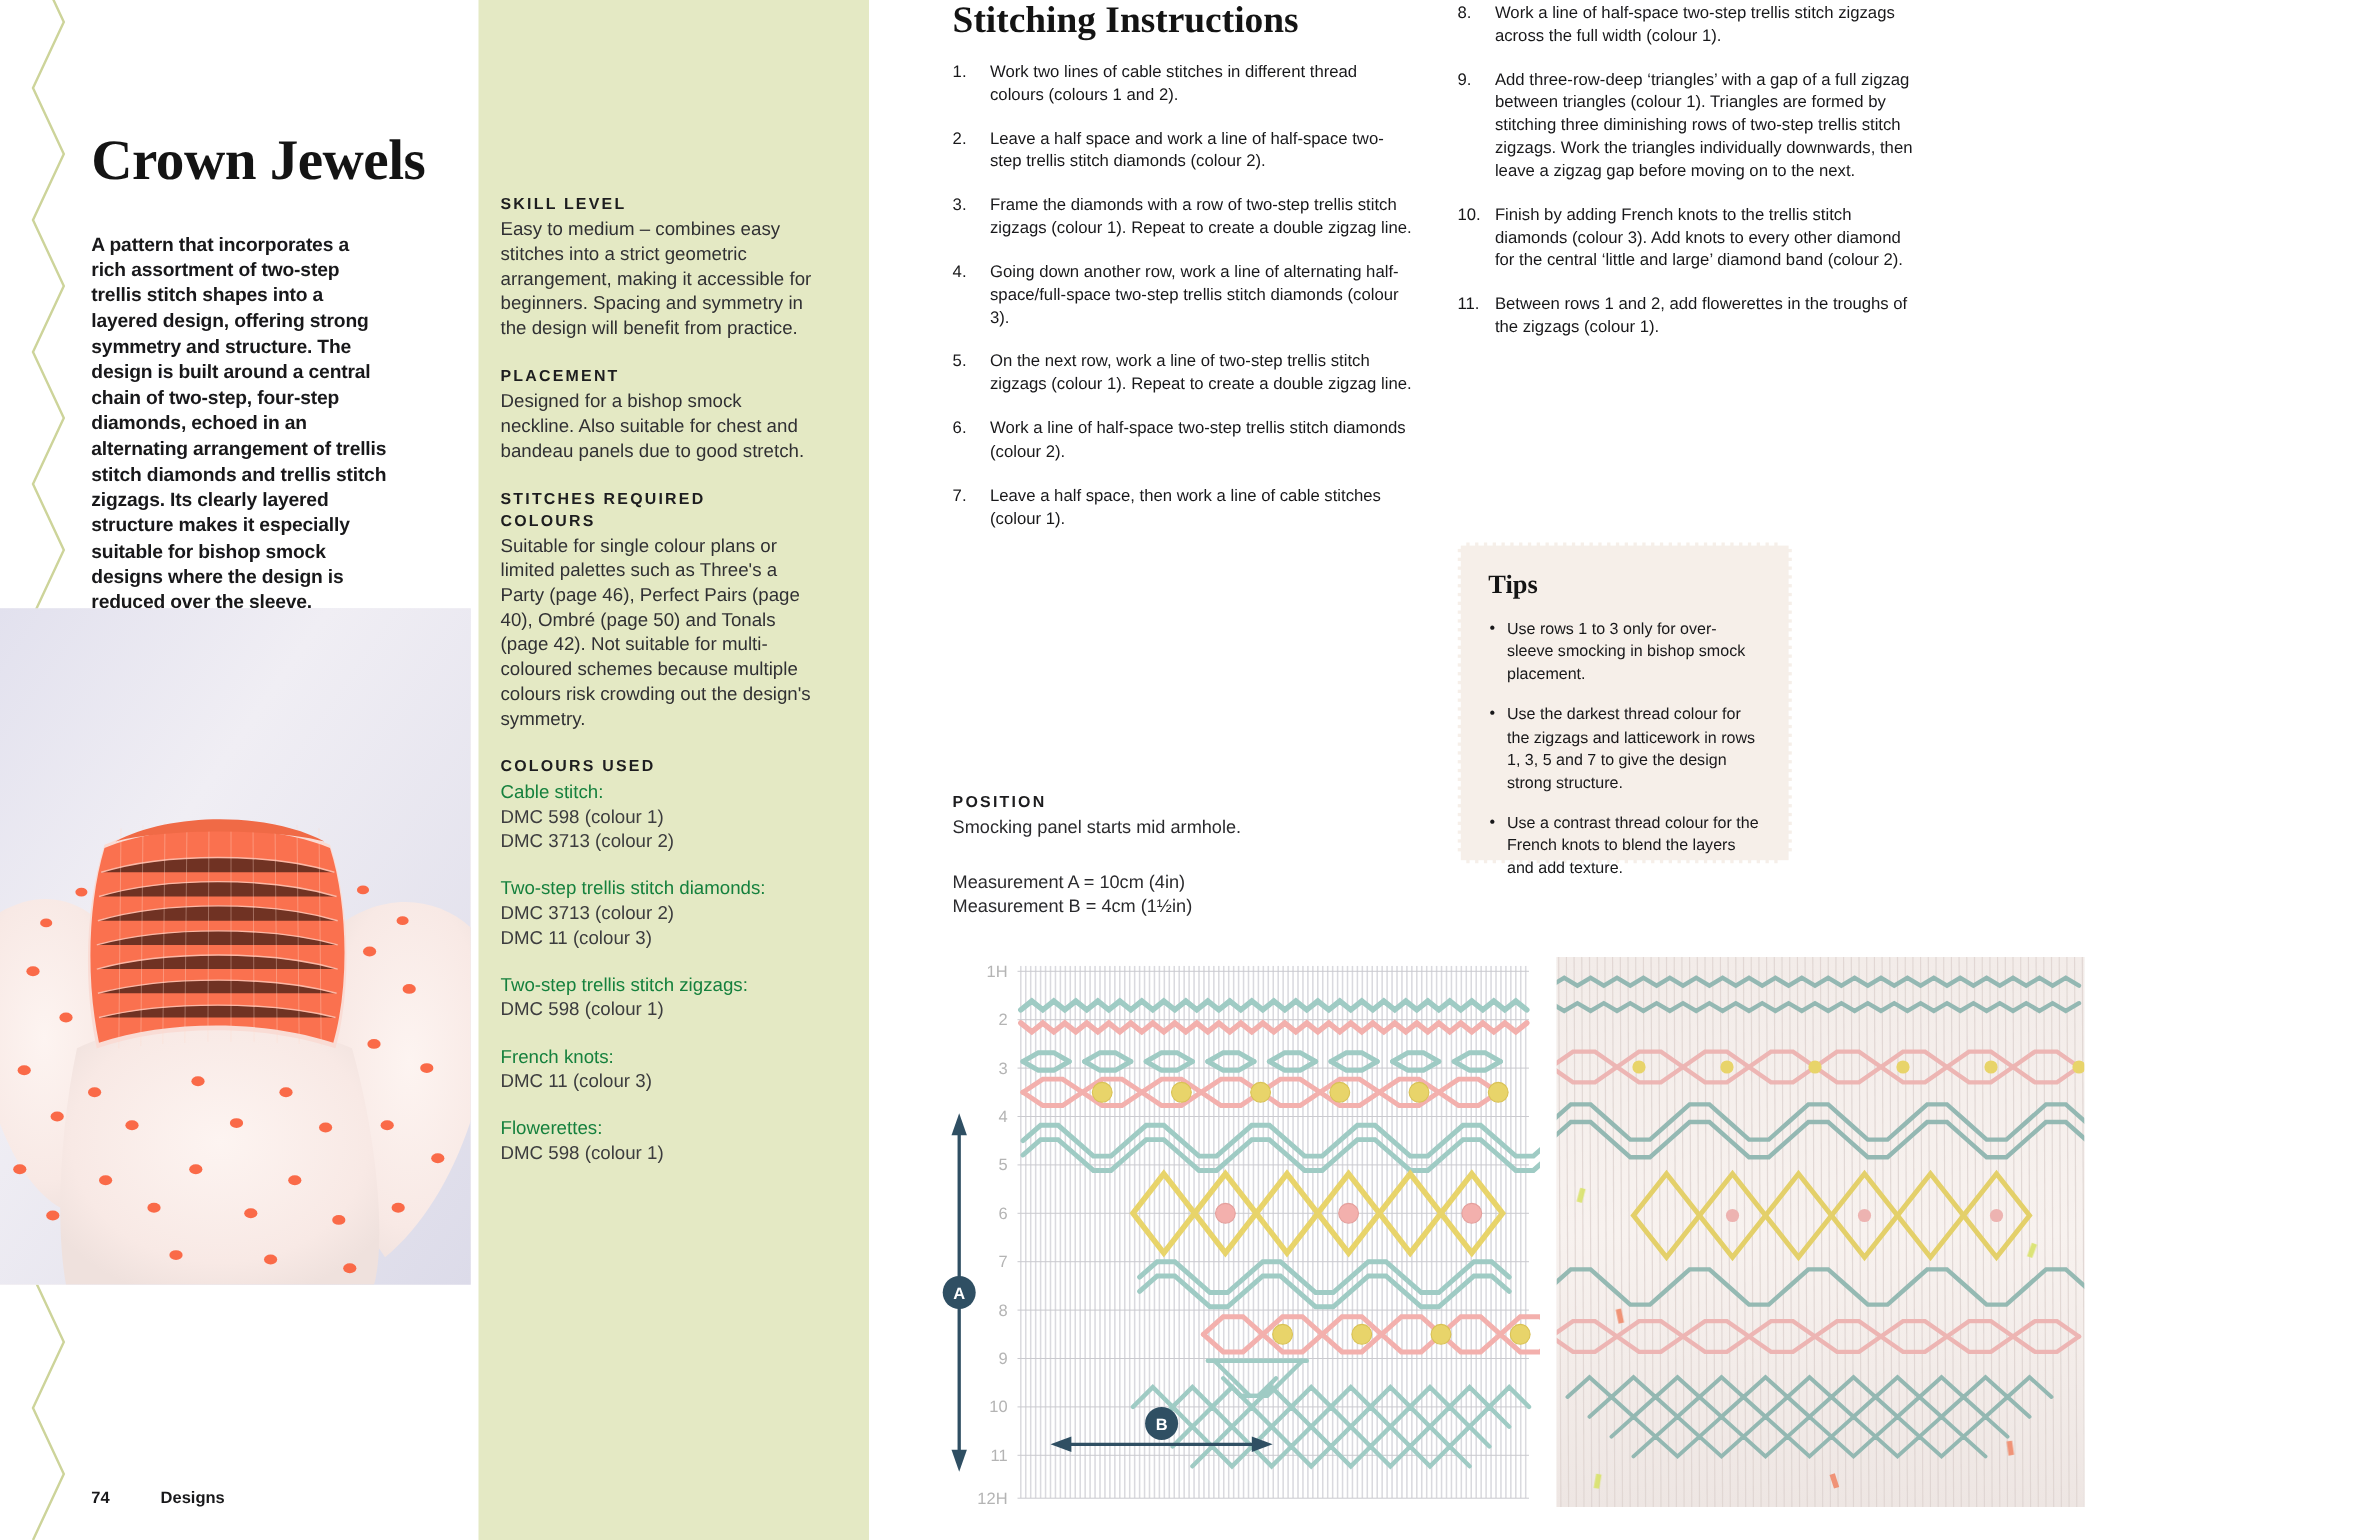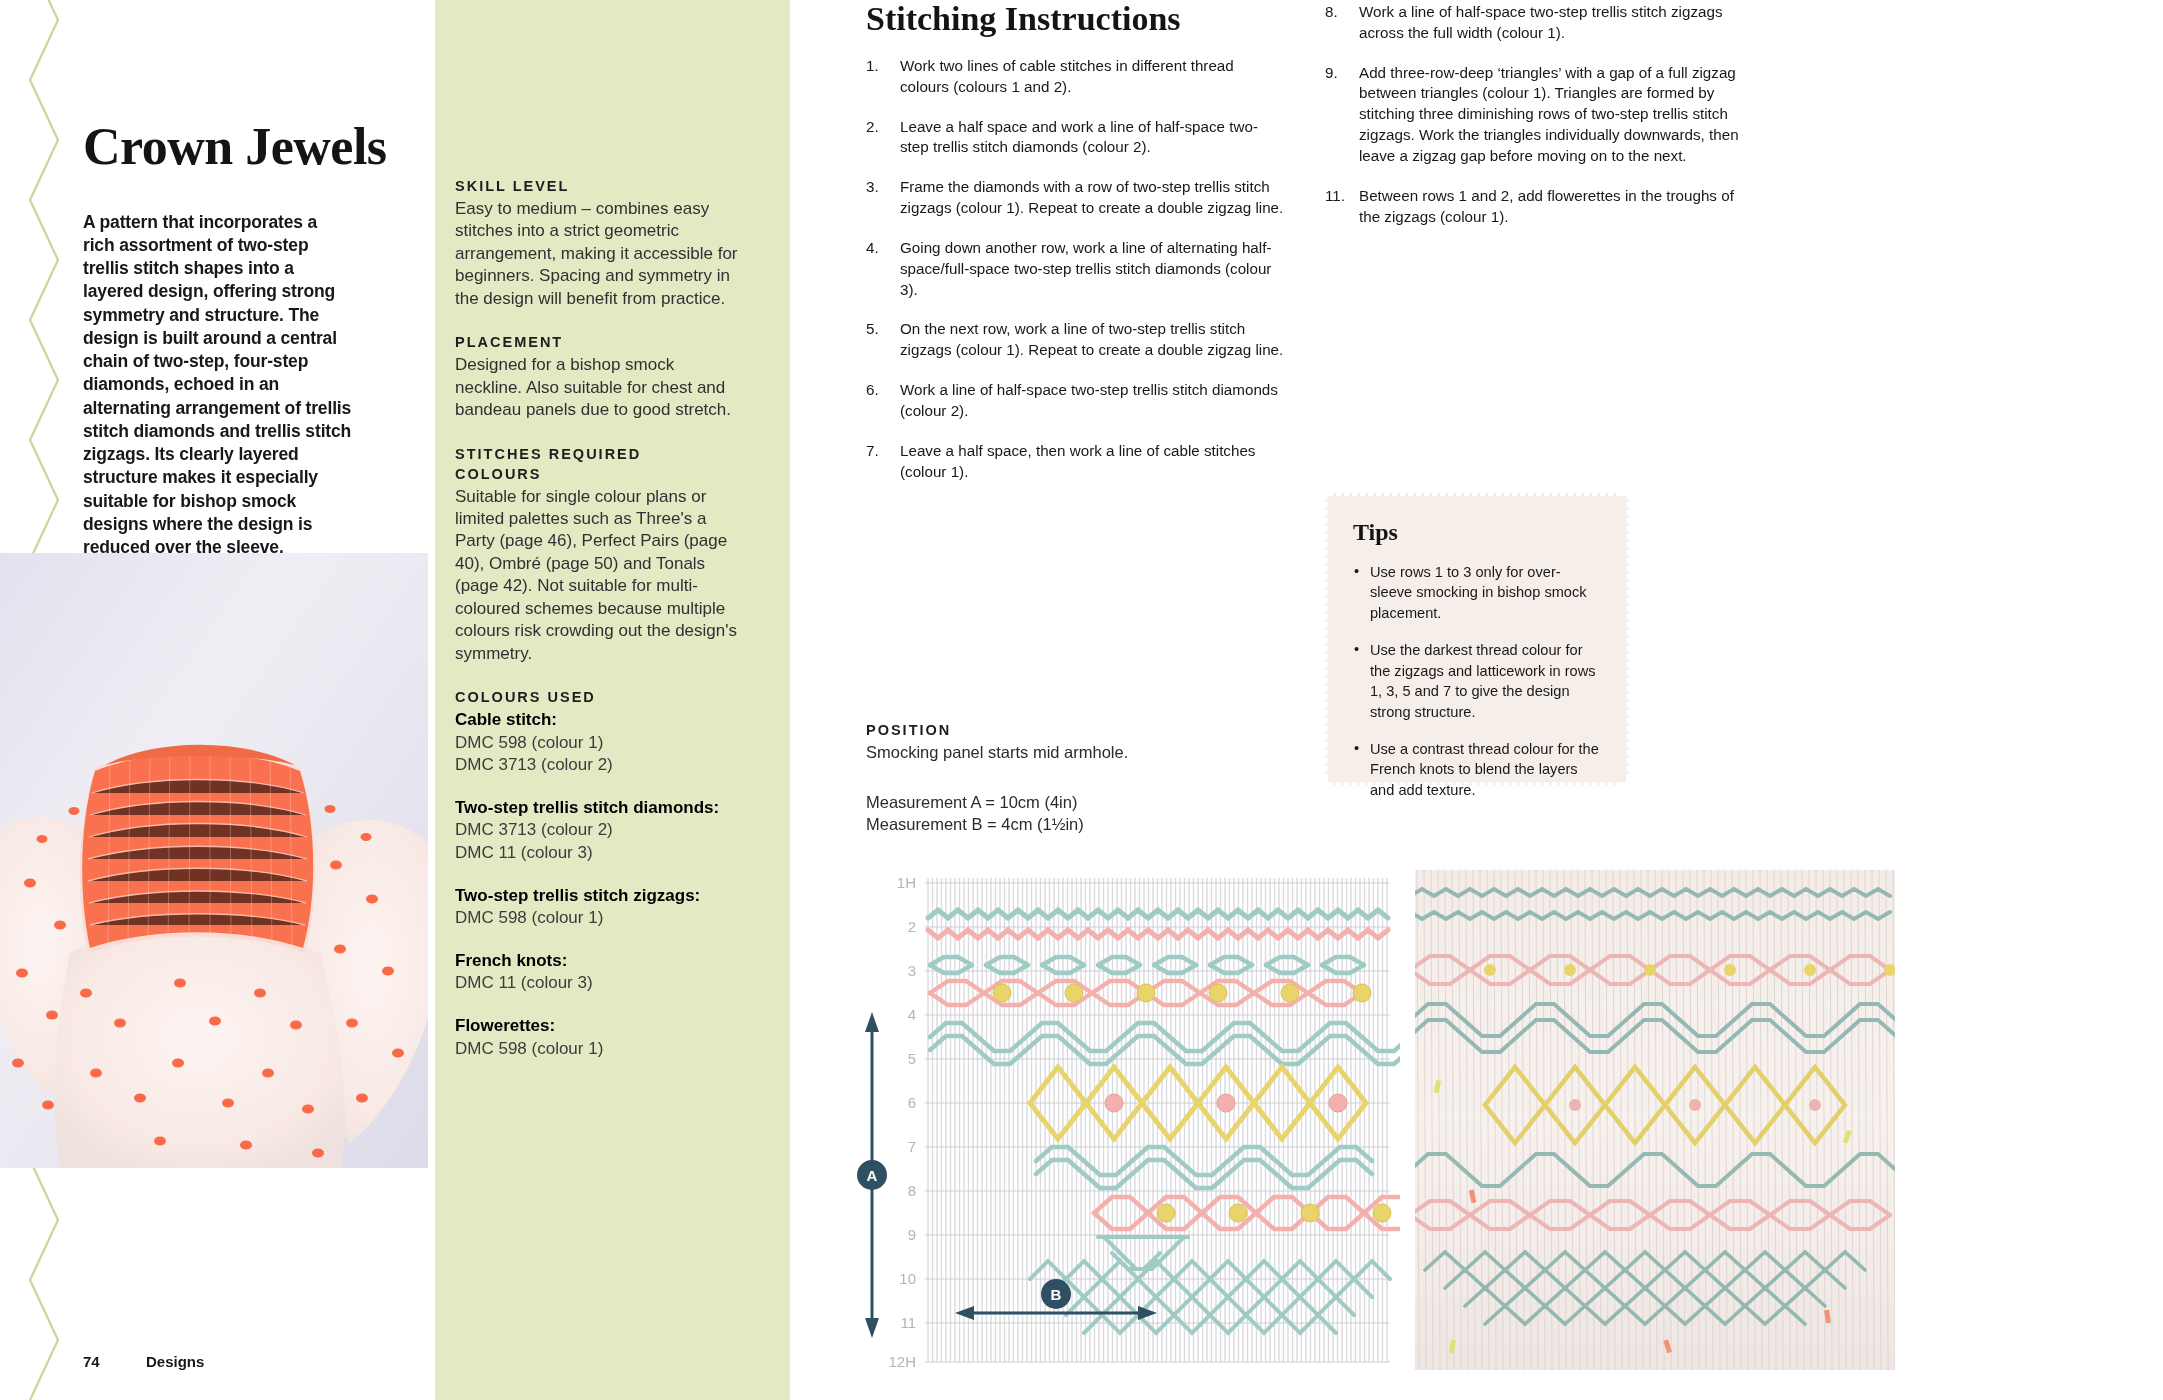--- a/index.html
+++ b/index.html
@@ -56,21 +56,21 @@
     font-size:14.5px;font-weight:700;letter-spacing:2.0px;color:#1d1d1f;
     text-transform:uppercase;margin-bottom:4px;
   }
   .gp-p{font-size:17px;line-height:1.32;color:#303033;margin:0 0 24px 0;}
   .gp-list{list-style:none;margin:0 0 24px 0;padding:0;}
   .gp-list li{
     font-size:17px;line-height:1.33;color:#303033;
     padding-left:17px;position:relative;
   }
   .gp-list li::before{content:"•";position:absolute;left:2px;top:-1px;}
-  .gp-sub{font-size:17px;font-weight:700;color:#000000;line-height:1.33;}
+  .gp-sub{font-size:17px;font-weight:400;color:#15803d;line-height:1.33;}
   .gp-val{font-size:17px;color:#3c3c3e;line-height:1.33;}
   .gp-grp{margin-bottom:20px;}
 
   
   .right-page{position:absolute;left:840px;top:0;width:1323px;height:1400px;}
   .col-a{position:absolute;left:26px;top:0;width:420px;}
   .col-b{position:absolute;left:485px;top:0;width:420px;}
 
   .h2{
     font-family:"Liberation Serif", serif;font-weight:700;
@@ -305,20 +305,24 @@
 
     <div class="col-b">
       <ol class="steps" style="margin-top:2px;">
         <li>
             <span class="num">8.</span>
             <span class="txt">Work a line of half-space two-step trellis stitch zigzags across the full width (colour 1).</span>
           </li>
         <li>
             <span class="num">9.</span>
             <span class="txt">Add three-row-deep ‘triangles’ with a gap of a full zigzag between triangles (colour 1). Triangles are formed by stitching three diminishing rows of two-step trellis stitch zigzags. Work the triangles individually downwards, then leave a zigzag gap before moving on to the next.</span>
+          </li>
+        <li>
+            <span class="num">10.</span>
+            <span class="txt">Finish by adding French knots to the trellis stitch diamonds (colour 3). Add knots to every other diamond for the central ‘little and large’ diamond band (colour 2).</span>
           </li>
         <li>
             <span class="num">11.</span>
             <span class="txt">Between rows 1 and 2, add flowerettes in the troughs of the zigzags (colour 1).</span>
           </li>
       </ol>
     </div>
 
     <div class="pos-block">
       <div class="pos-h">POSITION</div>

